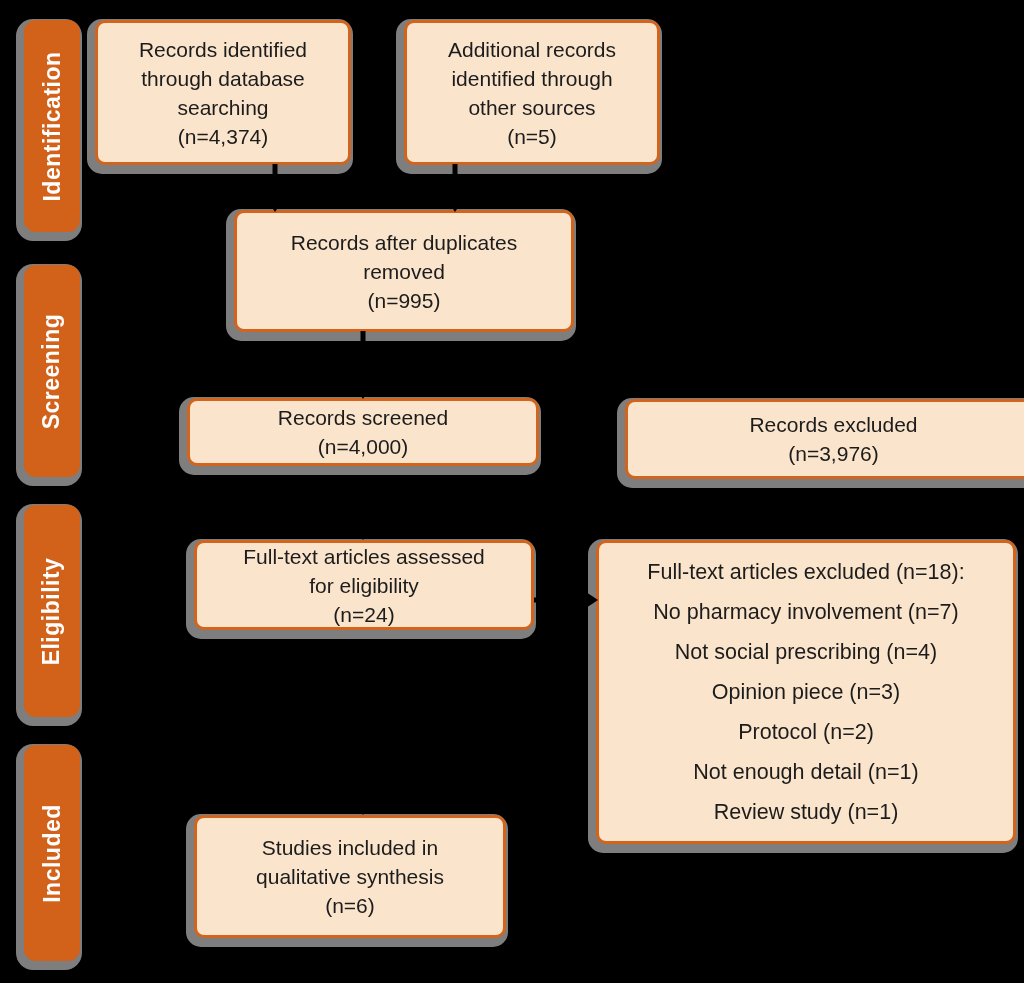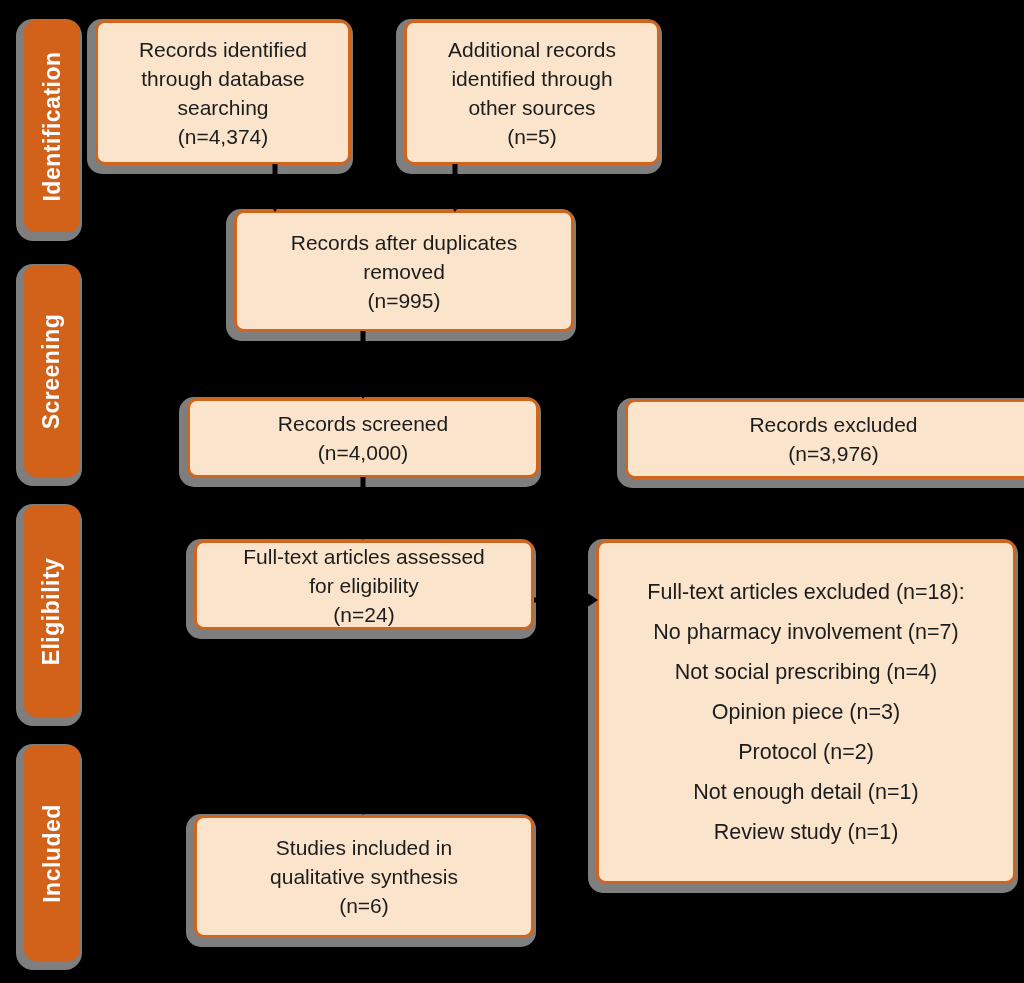--- a/index.html
+++ b/index.html
@@ -58,26 +58,26 @@
     color: var(--text);
     font-size: 21px;
     font-weight: 500;
     line-height: 29px;
     white-space: pre-line;
     z-index: 2;
   }
   .box-identified  { left: 95px;  top: 20px;  width: 256px; height: 145px; }
   .box-additional  { left: 378px; top: 20px;  width: 256px; height: 145px; margin-left: 26px; }
   .box-duplicates  { left: 194px; top: 210px; width: 340px; height: 122px; margin-left: 40px; }
-  .box-screened    { left: 187px; top: 398px; width: 352px; height: 80px; }
+  .box-screened    { left: 187px; top: 398px; width: 352px; height: 68px; }
   .box-excluded    { left: 597px; top: 399px; width: 417px; height: 80px; margin-left: 28px; }
   .box-fulltext    { left: 194px; top: 540px; width: 340px; height: 90px; }
-  .box-ft-excluded { left: 596px; top: 540px; width: 420px; height: 344px;
+  .box-ft-excluded { left: 596px; top: 540px; width: 420px; height: 304px;
                      line-height: 40px; font-size: 21.5px; }
-  .box-included    { left: 194px; top: 815px; width: 340px; height: 123px; }
+  .box-included    { left: 194px; top: 815px; width: 312px; height: 123px; }
   
   .arrows {
     position: absolute; left: 0; top: 0;
     width: 1024px; height: 983px;
     z-index: 3;
     pointer-events: none;
   }
   .arrows line    { stroke: var(--arrow); stroke-width: 5px; }
   .arrows polygon { fill: var(--arrow); }
 </style>

